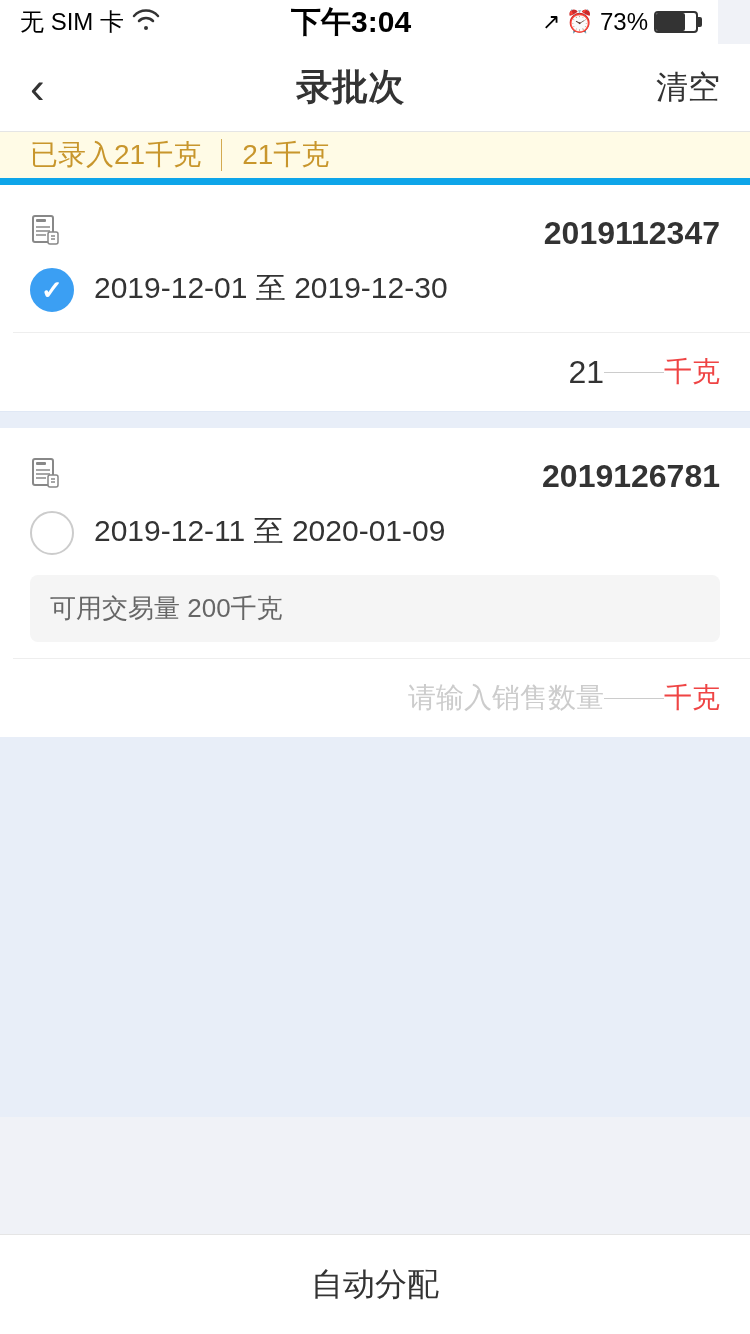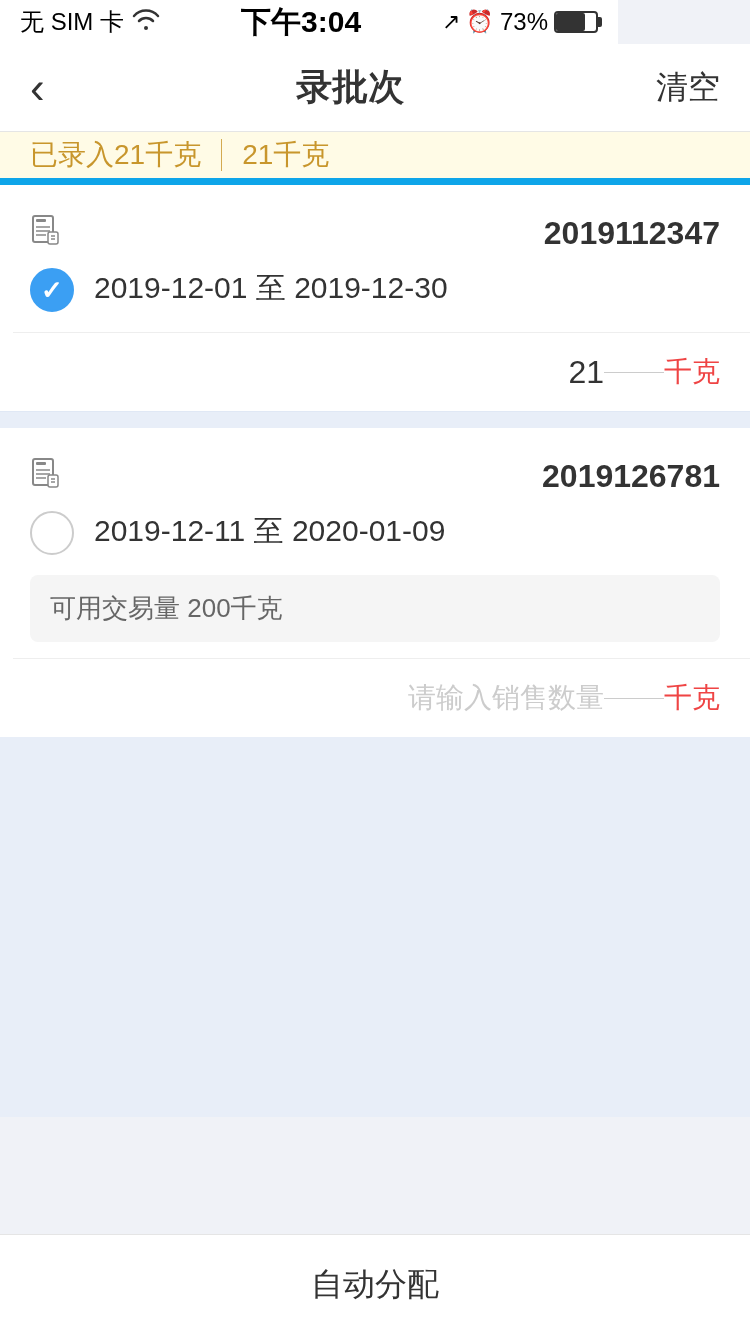--- a/index.html
+++ b/index.html
@@ -7,21 +7,21 @@
     body {
       width: 750px;
       min-height: 1334px;
       font-family: -apple-system, "PingFang SC", "Helvetica Neue", sans-serif;
       background: #f0f2f7;
       font-size: 28px;
     }
 
     
     .status-bar {
-      width: 618px;
+      width: 718px;
       height: 44px;
       background: #fff;
       display: flex;
       align-items: center;
       justify-content: space-between;
       padding: 0 20px;
       font-size: 26px;
       font-weight: 500;
     }
     .status-left {

